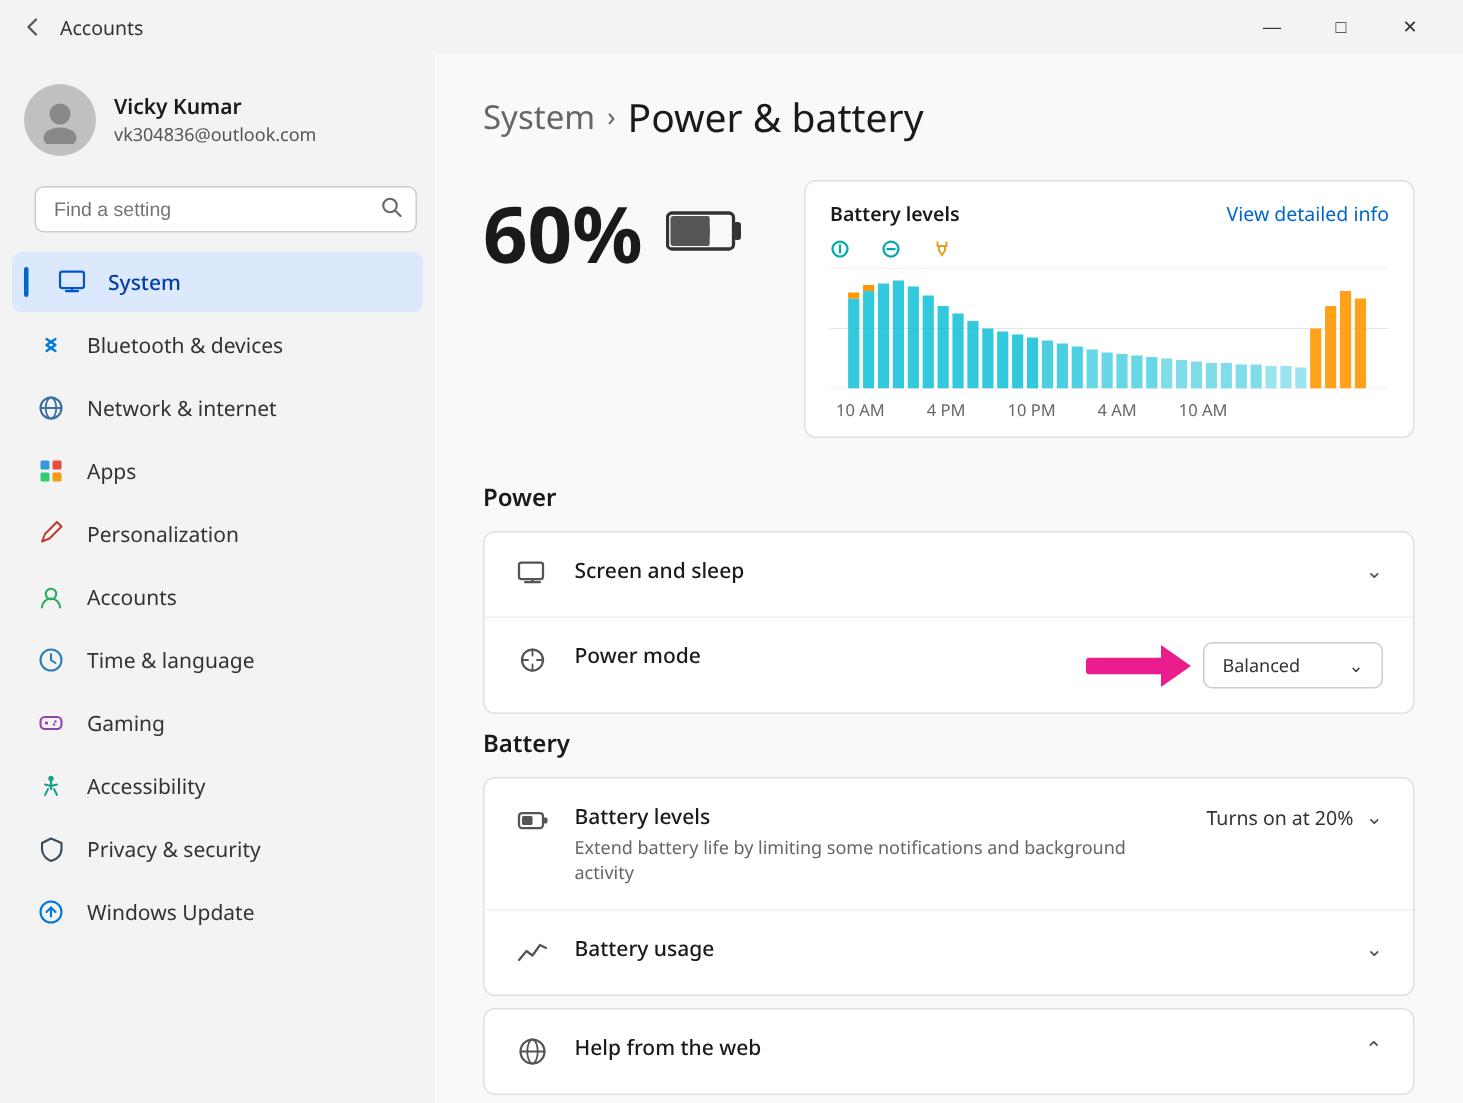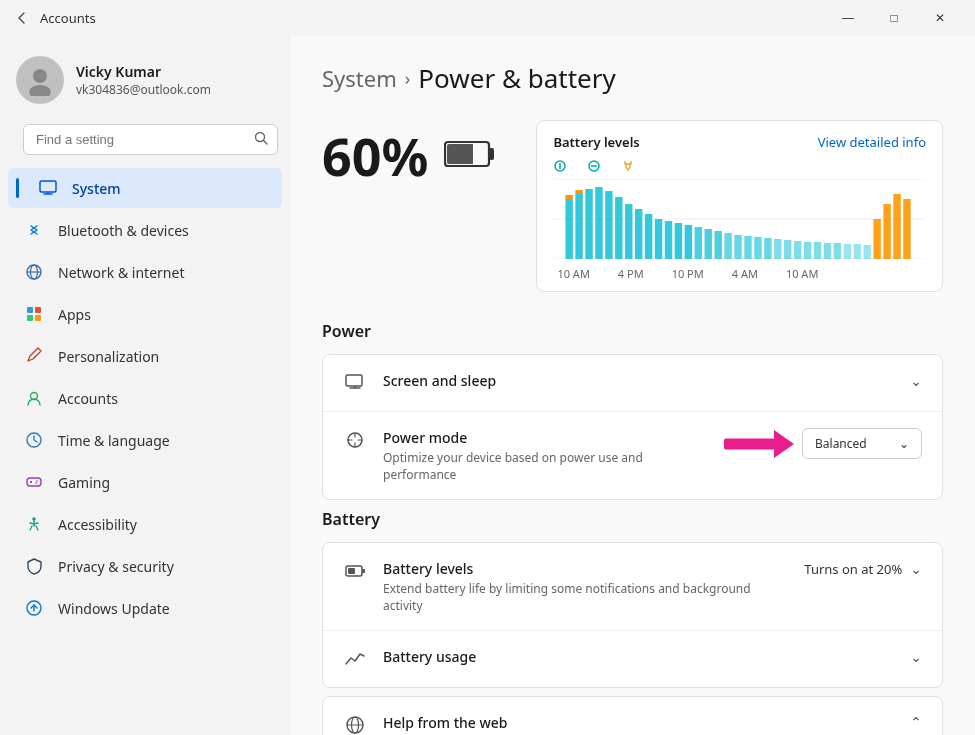--- a/index.html
+++ b/index.html
@@ -647,21 +647,20 @@
 
         <div class="settings-row">
           <div class="settings-row-icon">
             <svg width="22" height="22" viewBox="0 0 22 22" fill="none">
               <circle cx="11" cy="11" r="7" stroke="#555" stroke-width="1.5"></circle>
               <path d="M11 4v4M11 14v4M4 11h4M14 11h4" stroke="#555" stroke-width="1.2" stroke-linecap="round"></path>
             </svg>
           </div>
           <div class="settings-row-text">
             <div class="settings-row-title">Power mode</div>
-            <div class="settings-row-subtitle">Optimize your device based on power use and performance</div>
           </div>
           <div class="settings-row-right">
 
             <div style="display:flex;align-items:center;gap:8px;">
               <div style="position:relative;width:70px;height:26px;display:inline-block;">
                 <div style="position:absolute;left:0;top:50%;transform:translateY(-50%);width:52px;height:11px;background:#e91e8c;border-radius:2px;"></div>
                 <div style="position:absolute;right:0;top:50%;transform:translateY(-50%);width:0;height:0;border-top:14px solid transparent;border-bottom:14px solid transparent;border-left:20px solid #e91e8c;"></div>
               </div>
               <div class="power-dropdown">
                 <span>Balanced</span>

